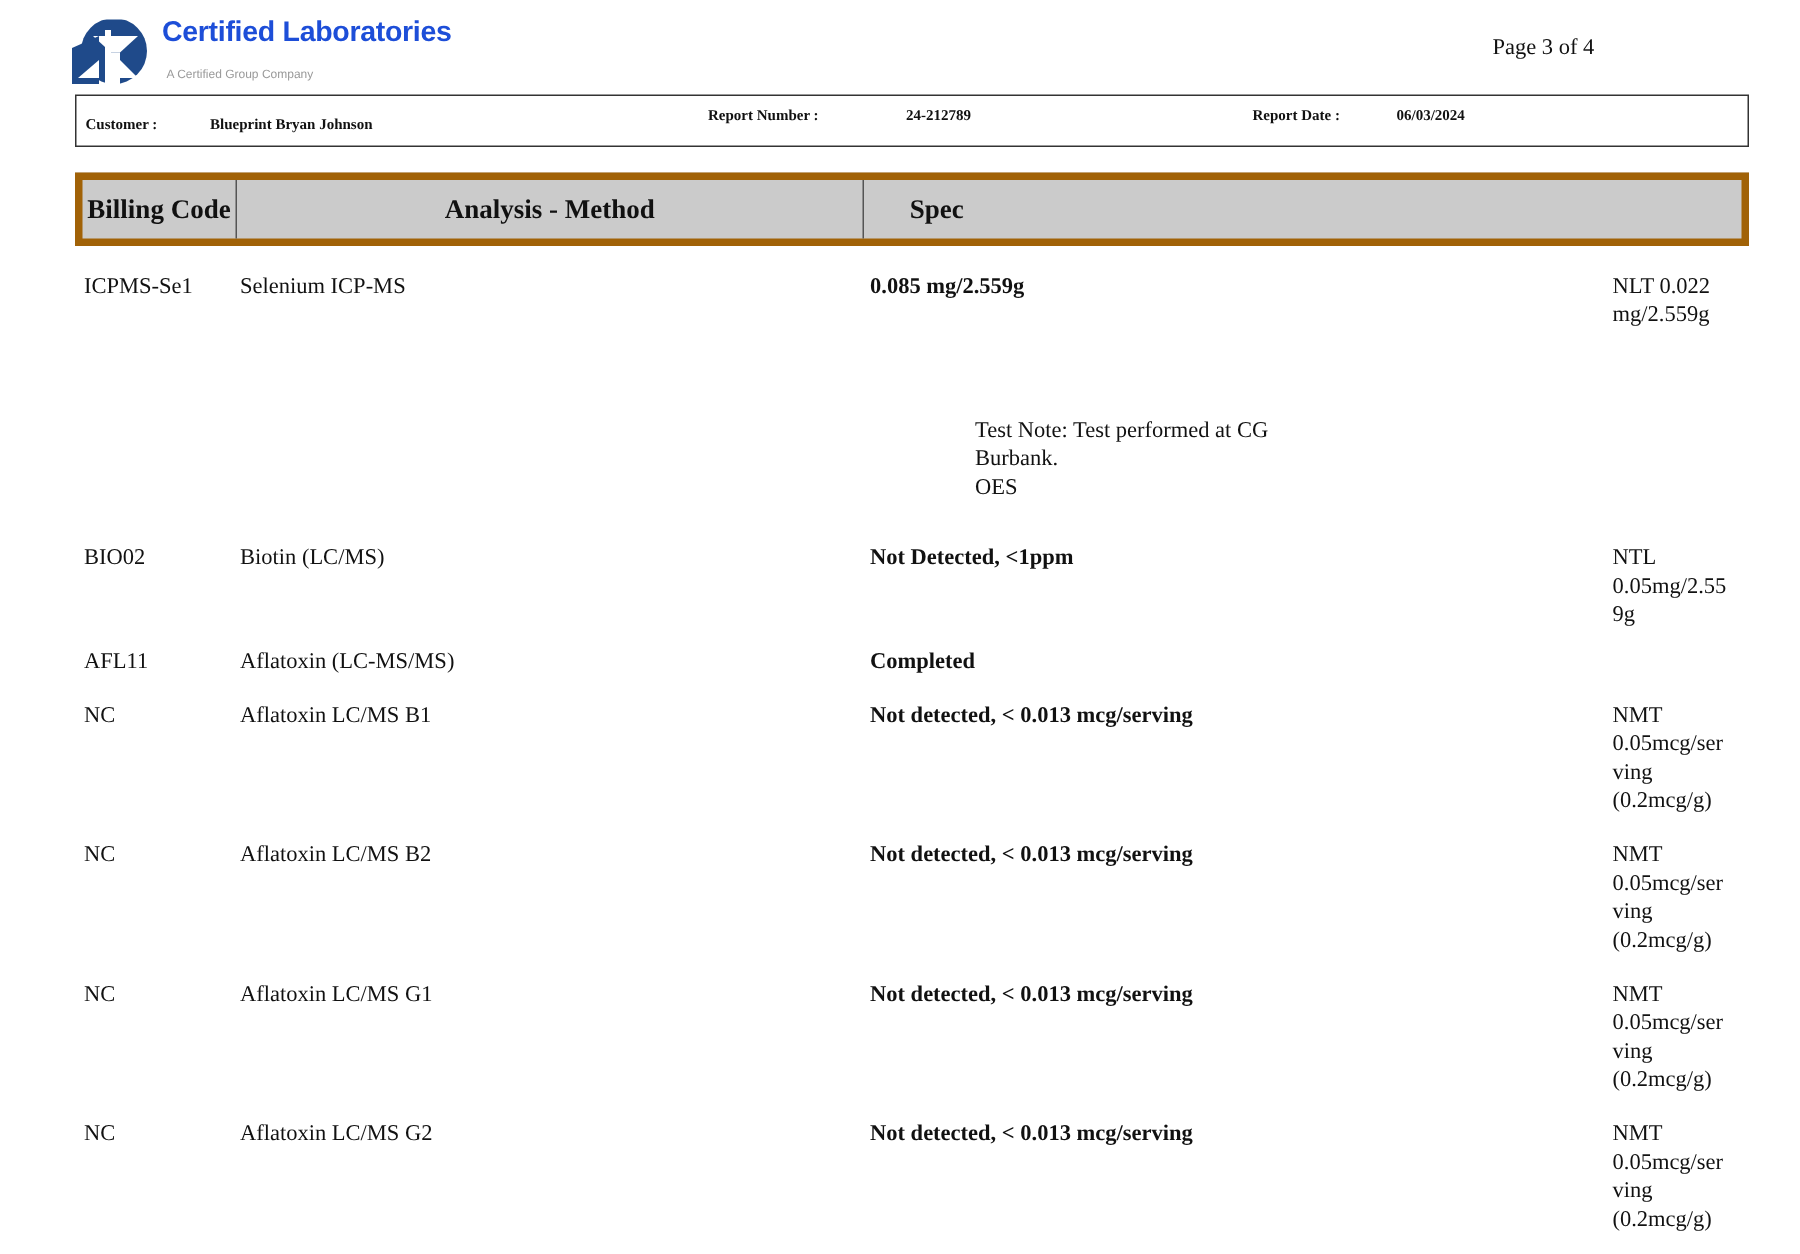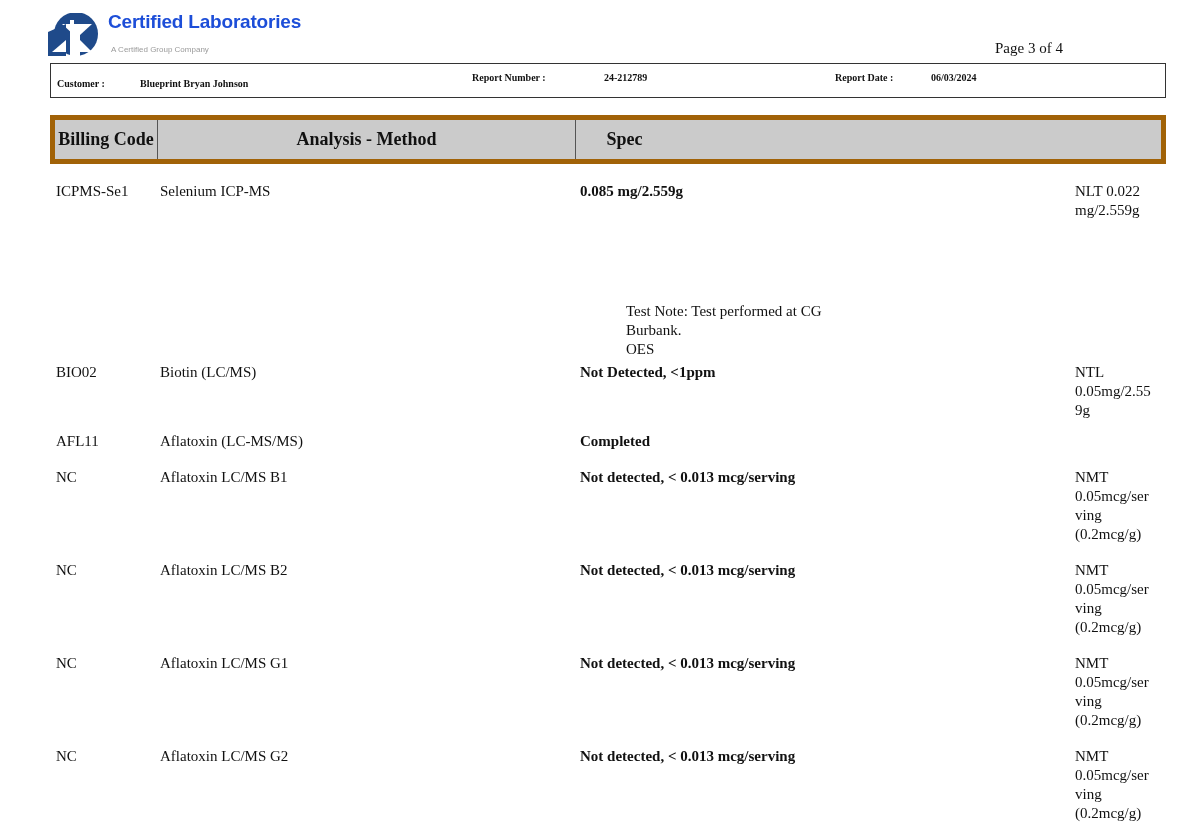--- a/index.html
+++ b/index.html
@@ -10,21 +10,21 @@
     .logo { position: absolute; left: 48px; top: 10px; width: 52px; height: 50px; }
     .brand-name {
       position: absolute; left: 108px; top: 11px;
       font-family: "Liberation Sans", sans-serif; font-weight: bold;
       font-size: 19px; color: #1d4ed8; letter-spacing: -0.2px;
     }
     .brand-tag {
       position: absolute; left: 111px; top: 45px;
       font-family: "Liberation Sans", sans-serif; font-size: 8px; color: #9a9a9a;
     }
-    .page-num { position: absolute; left: 995px; top: 40px; font-size: 15px; }
+    .page-num { position: absolute; left: 995px; top: 24px; font-size: 15px; }
 
     .info-box {
       position: absolute; left: 50px; top: 63px; width: 1116px; height: 35px;
       border: 1px solid #333; box-sizing: border-box;
     }
     .info-box span { position: absolute; font-size: 10px; font-weight: bold; }
     .lbl-customer { left: 6px; top: 14px; }
     .val-customer { left: 89px; top: 14px; }
     .lbl-repnum { left: 421px; top: 8px; }
     .val-repnum { left: 553px; top: 8px; }
@@ -44,21 +44,21 @@
     .c1 { width: 103px; }
     .c2 { width: 418px; }
     .c3 { width: 496px; }
     .c4 { width: 97px; }
 
     .cell { position: absolute; font-size: 15px; line-height: 19px; }
     .code { left: 56px; }
     .analysis { left: 160px; }
     .result { left: 580px; font-weight: bold; }
     .spec { left: 1075px; width: 100px; }
-    .note { left: 626px; width: 300px; margin-top: 24px; }
+    .note { left: 650px; width: 300px; }
   </style>
 </head>
 <body>
 
 <svg class="logo" viewBox="0 0 52 50">
   <circle cx="28" cy="24" r="22" fill="#1f4a8a"></circle>
   <rect x="0" y="0" width="52" height="3" fill="#fff"></rect>
   <polygon points="14,14 44,14 32,25 26,25" fill="#fff"></polygon>
   <polygon points="26,25 32,25 32,46 26,46" fill="#fff"></polygon>
   <polygon points="0,22 18,14 18,46 0,46" fill="#1f4a8a"></polygon>

